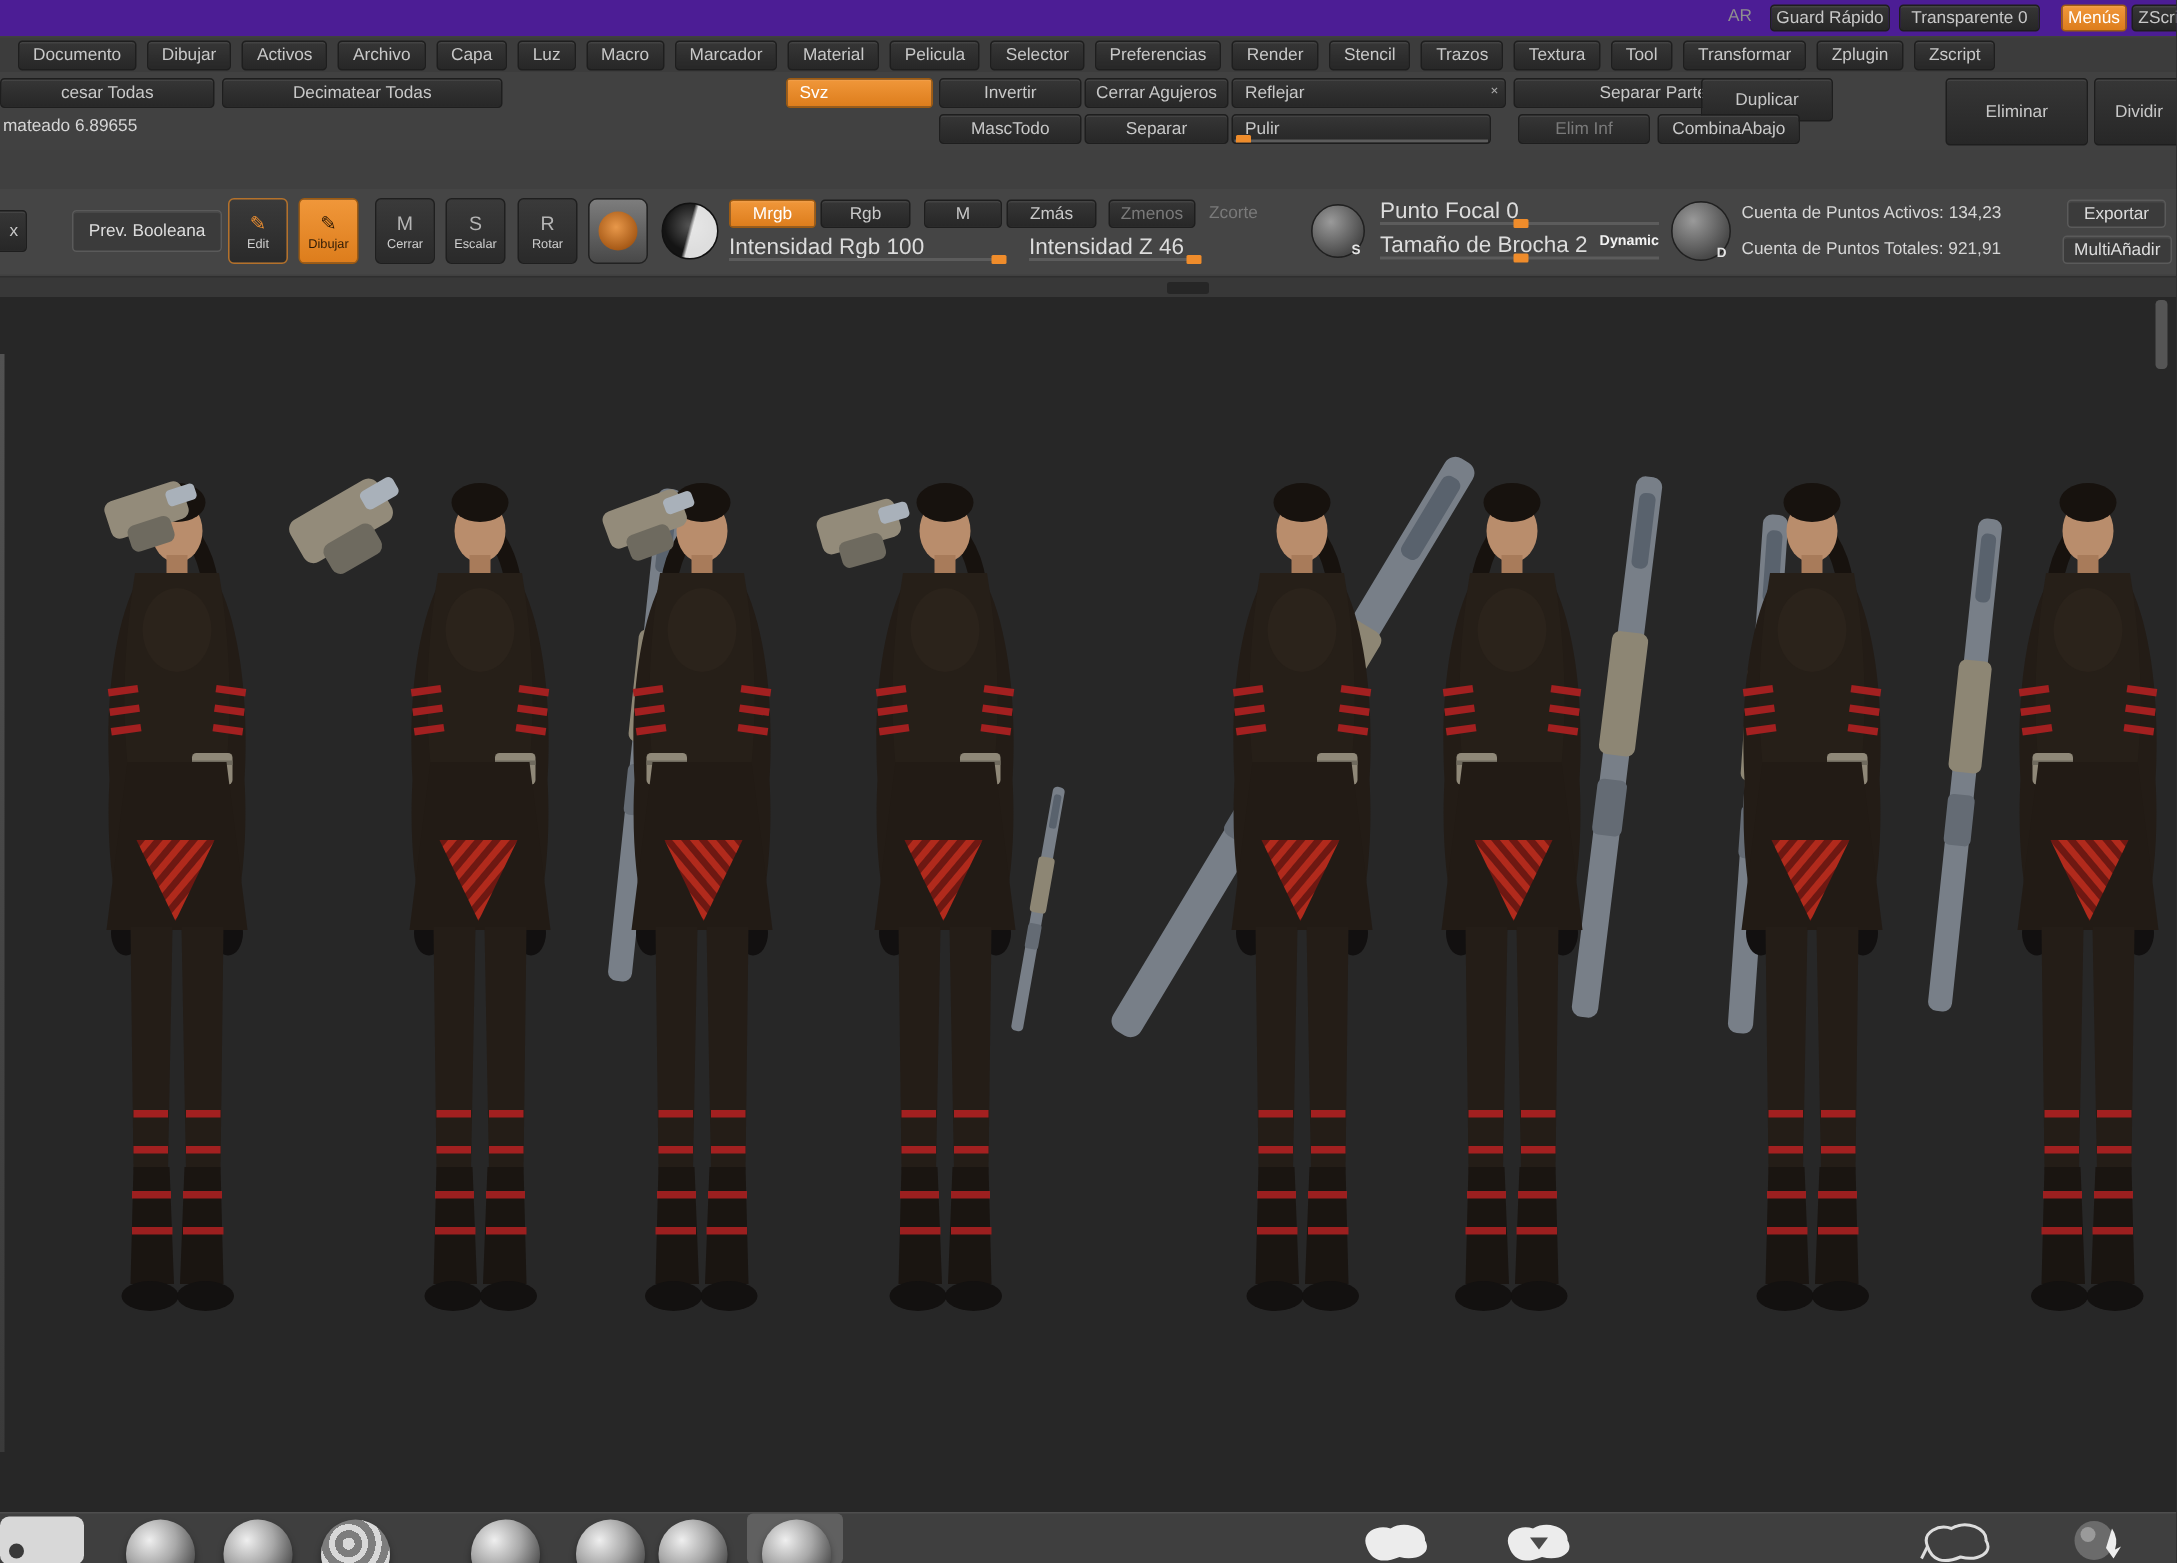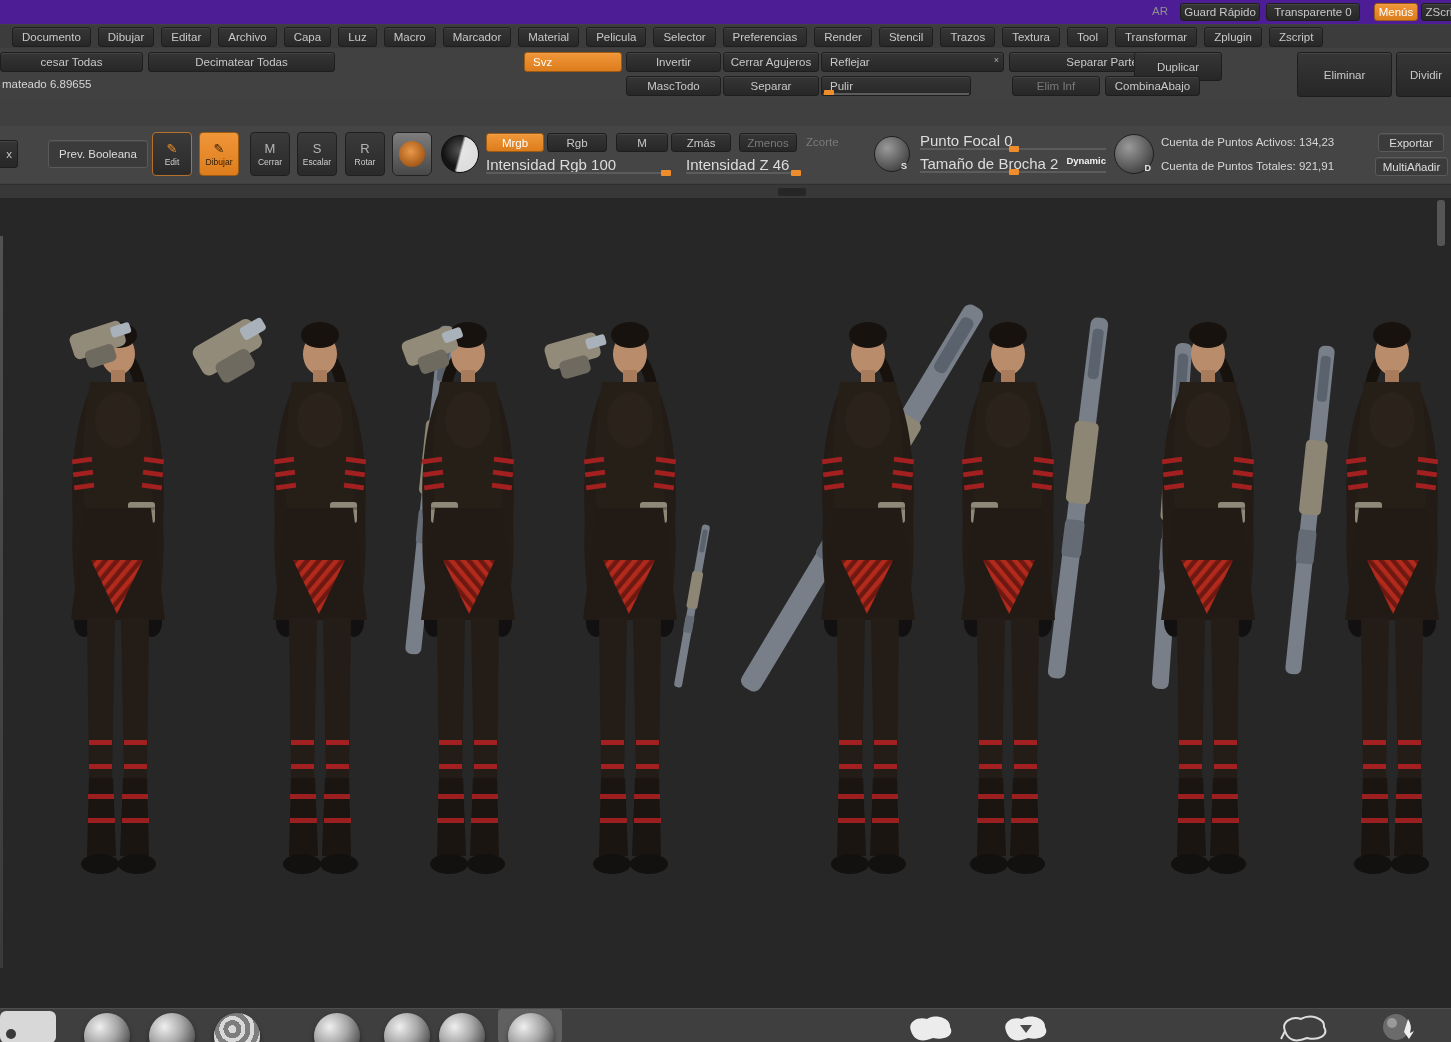--- a/index.html
+++ b/index.html
@@ -56,21 +56,21 @@
       <span>Transparente 0</span>
       <div class="underline-orange"></div>
     </div>
     <div class="btn orange" style="left:1374px;top:3px;width:44px;height:18px">Menús</div>
     <div class="btn" style="left:1421px;top:3px;width:36px;height:18px">ZScri</div>
   </div>
 
   <div class="menubar">
     <div class="btn">Documento</div>
     <div class="btn">Dibujar</div>
-    <div class="btn">Editar</div>
+    <div class="btn">Activos</div>
     <div class="btn">Archivo</div>
     <div class="btn">Capa</div>
     <div class="btn">Luz</div>
     <div class="btn">Macro</div>
     <div class="btn">Marcador</div>
     <div class="btn">Material</div>
     <div class="btn">Pelicula</div>
     <div class="btn">Selector</div>
     <div class="btn">Preferencias</div>
     <div class="btn">Render</div>
@@ -95,21 +95,21 @@
       <span class="mini-icon" style="right:4px;top:2px">×</span>
     </div>
     <div class="btn" style="left:1009px;top:4px;width:192px">Separar Partes</div>
     <div class="btn" style="left:1134px;top:4px;width:88px;height:29px">Duplicar</div>
     <div class="btn" style="left:1297px;top:4px;width:95px;height:45px">Eliminar</div>
     <div class="btn" style="left:1396px;top:4px;width:60px;height:45px">Dividir</div>
 
     <span class="txt" style="left:2px;top:30px">mateado 6.89655</span>
     <div class="btn" style="left:626px;top:28px;width:95px">MascTodo</div>
     <div class="btn" style="left:723px;top:28px;width:96px">Separar</div>
-    <div class="btn leftalign" style="left:821px;top:28px;width:150px">
+    <div class="btn leftalign" style="left:821px;top:28px;width:173px">
       <span>Pulir</span>
       <div style="position:absolute;left:1px;right:1px;bottom:0;height:2px;background:#5c5c5c"></div>
       <div style="position:absolute;left:2px;bottom:-1px;width:10px;height:6px;background:#ef8c2b;border-radius:1px"></div>
 
     </div>
     <div class="btn dim" style="left:1012px;top:28px;width:88px">Elim Inf</div>
     <div class="btn" style="left:1105px;top:28px;width:95px">CombinaAbajo</div>
   </div>
 
   <div class="toolrow">

